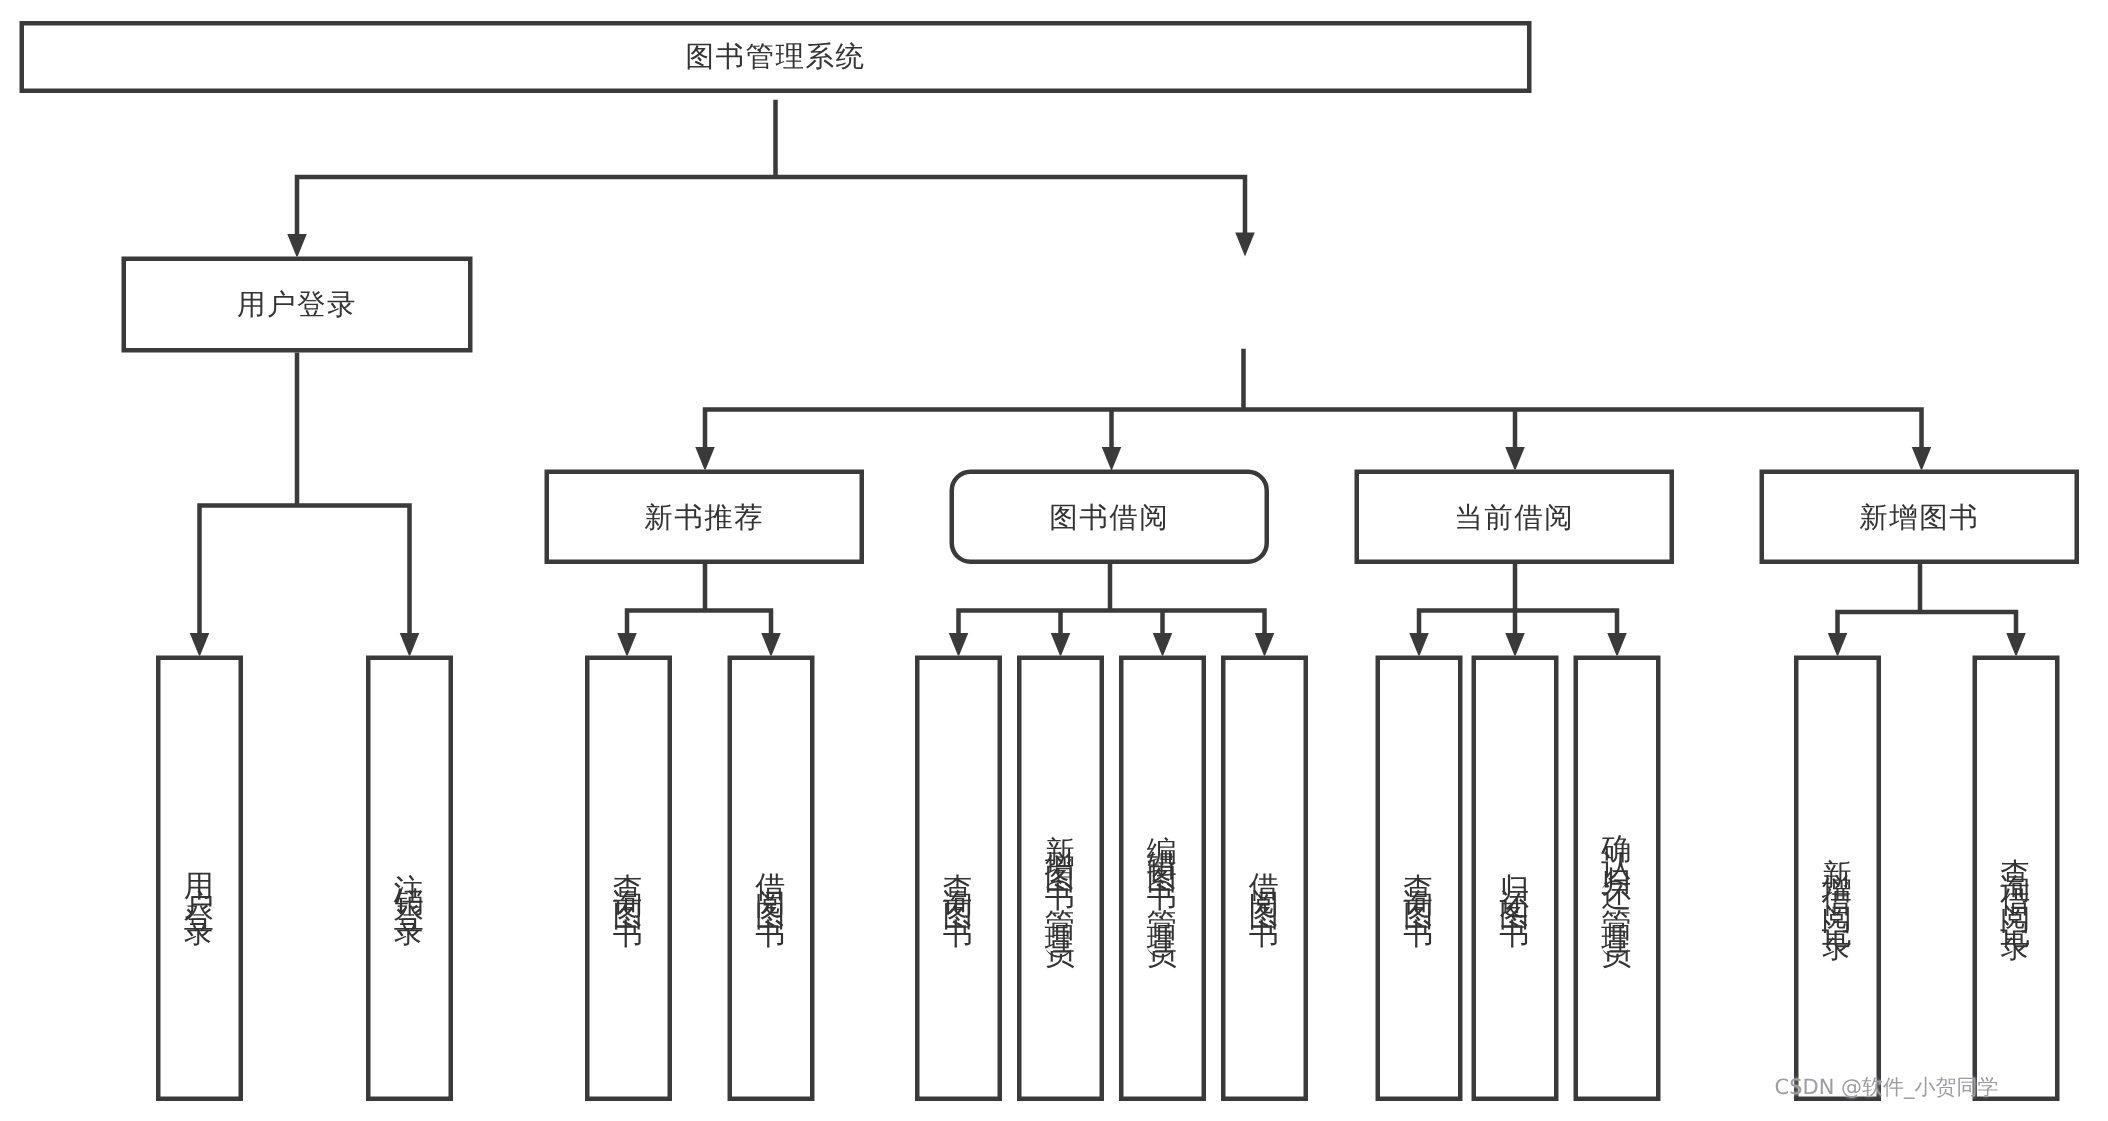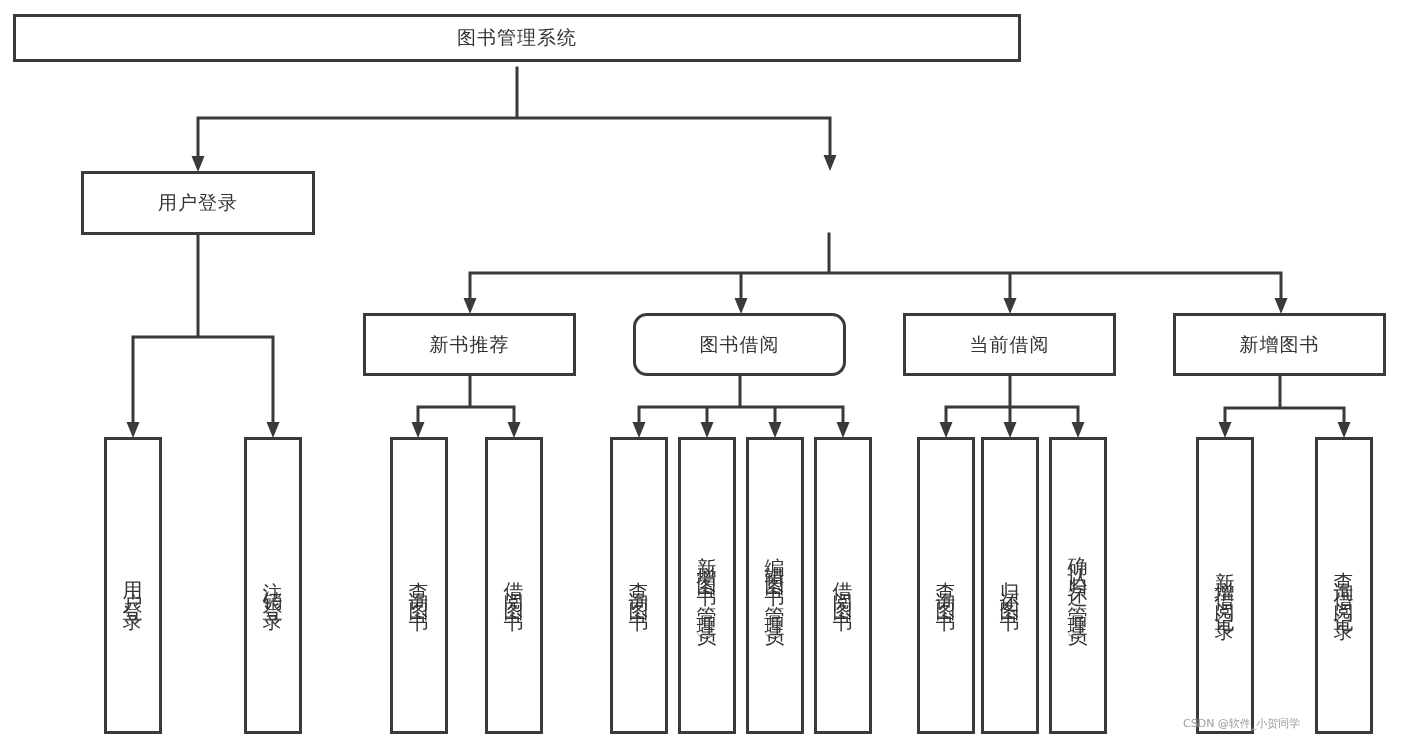--- a/index.html
+++ b/index.html
@@ -45,21 +45,21 @@
     letter-spacing:10px;
     line-height:1;
   }
   .root{left:13px;top:14px;width:1008px;height:48px;}
   .lvl2{height:64px;width:234px;}
   .lvl3{top:313px;height:63px;width:213px;}
   .watermark{
     position:absolute;
     left:1183px;top:716px;
     z-index:3;
-    font-size:11px;
+    font-size:14px;
     color:var(--watermark);
     white-space:nowrap;
     text-shadow:0 0 2px rgba(255,255,255,.8);
   }
 </style>
 </head>
 <body>
 
 <div class="canvas">
 

